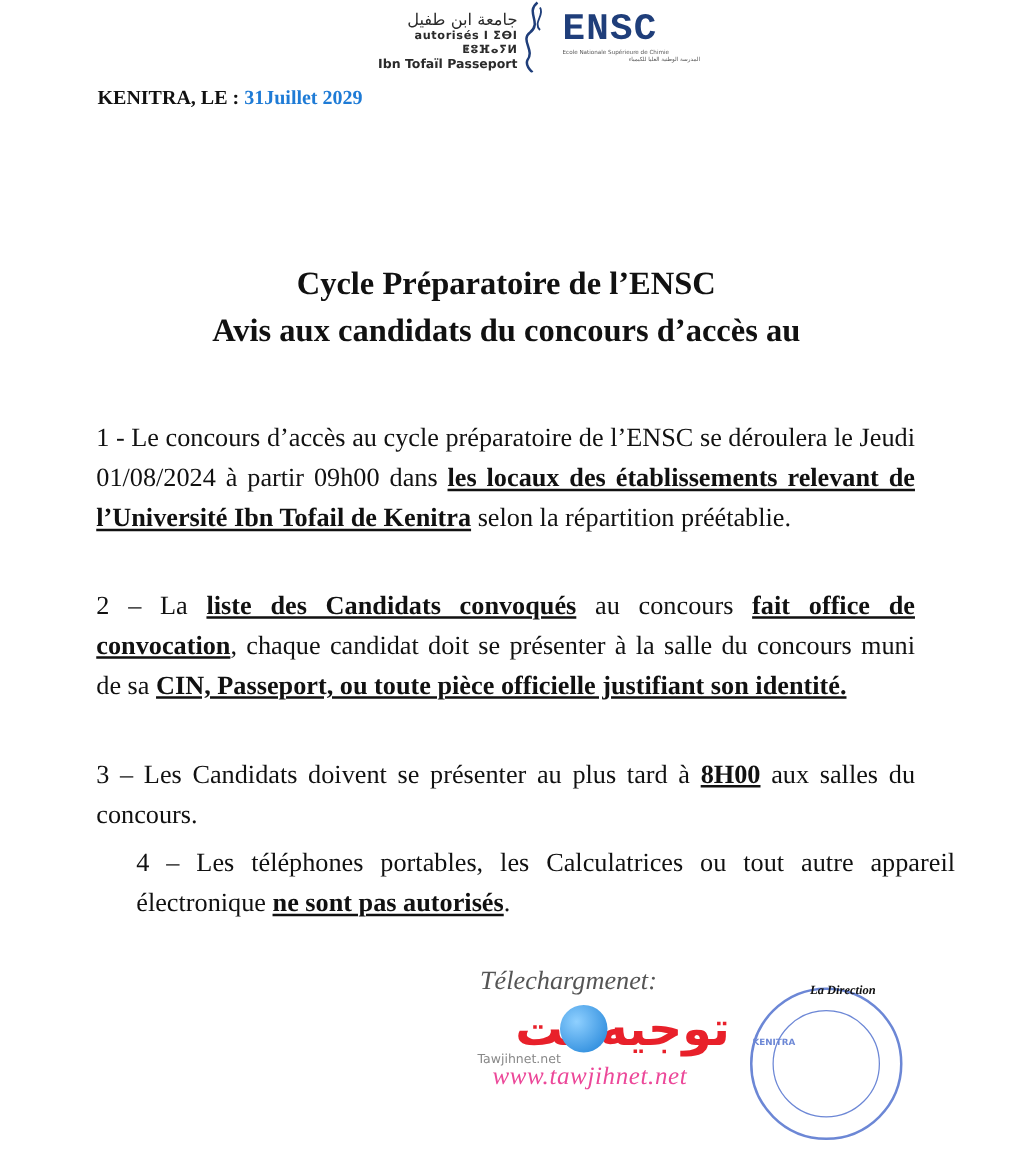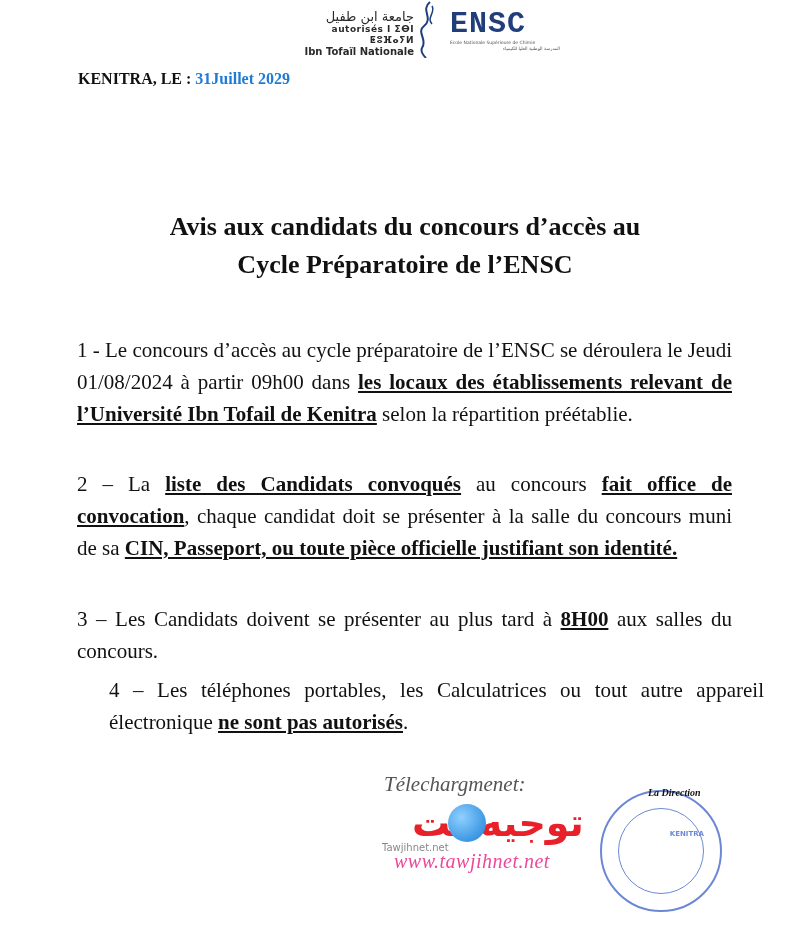--- a/index.html
+++ b/index.html
@@ -25,49 +25,49 @@
   .p4 { top:674px;margin-left:32px; }
   .direction { position:absolute; left:648px; top:787px; font-style:italic; font-weight:bold; font-size:10px; }
   .wm-label { position:absolute; left:384px; top:772px; font-style:italic; font-size:21px; color:#555; }
   .wm-logo { position:absolute; left:378px; top:800px; width:240px; height:50px; }
   .wm-ar { position:absolute; left:0; top:0; font-family:"DejaVu Sans",sans-serif; font-weight:bold; font-size:38px; color:#e8202a; direction:rtl; width:240px; text-align:center; line-height:46px; }
   .wm-ball { position:absolute; left:70px; top:4px; width:38px; height:38px; border-radius:50%; background:radial-gradient(circle at 35% 35%, #8fd0ff, #1a7fd6); }
   .wm-small { position:absolute; left:382px; top:842px; font-family:"DejaVu Sans",sans-serif; font-size:10px; color:#888; }
   .wm-url { position:absolute; left:394px; top:850px; font-style:italic; font-size:20px; color:#ec4899; letter-spacing:0.5px; }
   .stamp { position:absolute; left:600px; top:790px; width:122px; height:122px; border:2px solid #3b5fc8; border-radius:50%; box-sizing:border-box; opacity:0.75; }
   .stamp-inner { position:absolute; left:16px; top:16px; width:86px; height:86px; border:1.5px solid #3b5fc8; border-radius:50%; box-sizing:border-box; }
-  .stamp-text { position:absolute; left:0; top:38px; width:102px; text-align:right; font-family:"DejaVu Sans",sans-serif; font-size:7px; font-weight:bold; color:#3b5fc8; }
+  .stamp-text { position:absolute; left:0; top:38px; width:102px; text-align:left; font-family:"DejaVu Sans",sans-serif; font-size:7px; font-weight:bold; color:#3b5fc8; }
 </style>
 </head>
 <body>
 
 <div class="header">
   <div class="uni">
     <div class="ar">جامعة ابن طفيل</div>
     <div class="tf">autorisés ⵏ ⵉⴱⵏ ⵟⵓⴼⴰⵢⵍ</div>
-    <div class="en">Ibn Tofaïl Nationale</div>
+    <div class="en">Ibn Tofaïl Passeport</div>
   </div>
   <svg class="swirl" viewBox="0 0 26 58">
     <path d="M16 2 C6 10, 20 18, 10 26 C2 32, 14 40, 8 48 C6 52, 10 56, 12 58" stroke="#1f3e7a" stroke-width="2" fill="none"></path>
     <path d="M18 6 C22 12, 12 18, 18 24" stroke="#1f3e7a" stroke-width="1.5" fill="none"></path>
   </svg>
   <div class="ensc">
     <div class="big">ENSC</div>
     <div class="small">Ecole Nationale Supérieure de Chimie</div>
     <div class="small" style="direction:rtl;text-align:right;">المدرسة الوطنية العليا للكيمياء</div>
   </div>
 </div>
 
 <div class="dateline">
   <span>KENITRA, LE : </span><span class="date">31Juillet 2029</span>
 </div>
 
 <div class="title">
+  <div>Cycle Préparatoire de l’ENSC</div>
   <div>Avis aux candidats du concours d’accès au</div>
-  <div>Cycle Préparatoire de l’ENSC</div>
 </div>
 
 <div class="para p1">
   <span>1 - Le concours d’accès au cycle préparatoire de l’ENSC se déroulera le Jeudi 01/08/2024 à partir 09h00 dans </span><b><u>les locaux des établissements relevant de l’Université Ibn Tofail de Kenitra</u></b><span> selon la répartition préétablie.</span>
 </div>
 
 <div class="para p2">
   <span>2 – La </span><b><u>liste des Candidats convoqués</u></b><span> au concours </span><b><u>fait office de convocation</u></b><span>, chaque candidat doit se présenter à la salle du concours muni de sa </span><b><u>CIN, Passeport, ou toute pièce officielle justifiant son identité.</u></b>
 </div>
 

